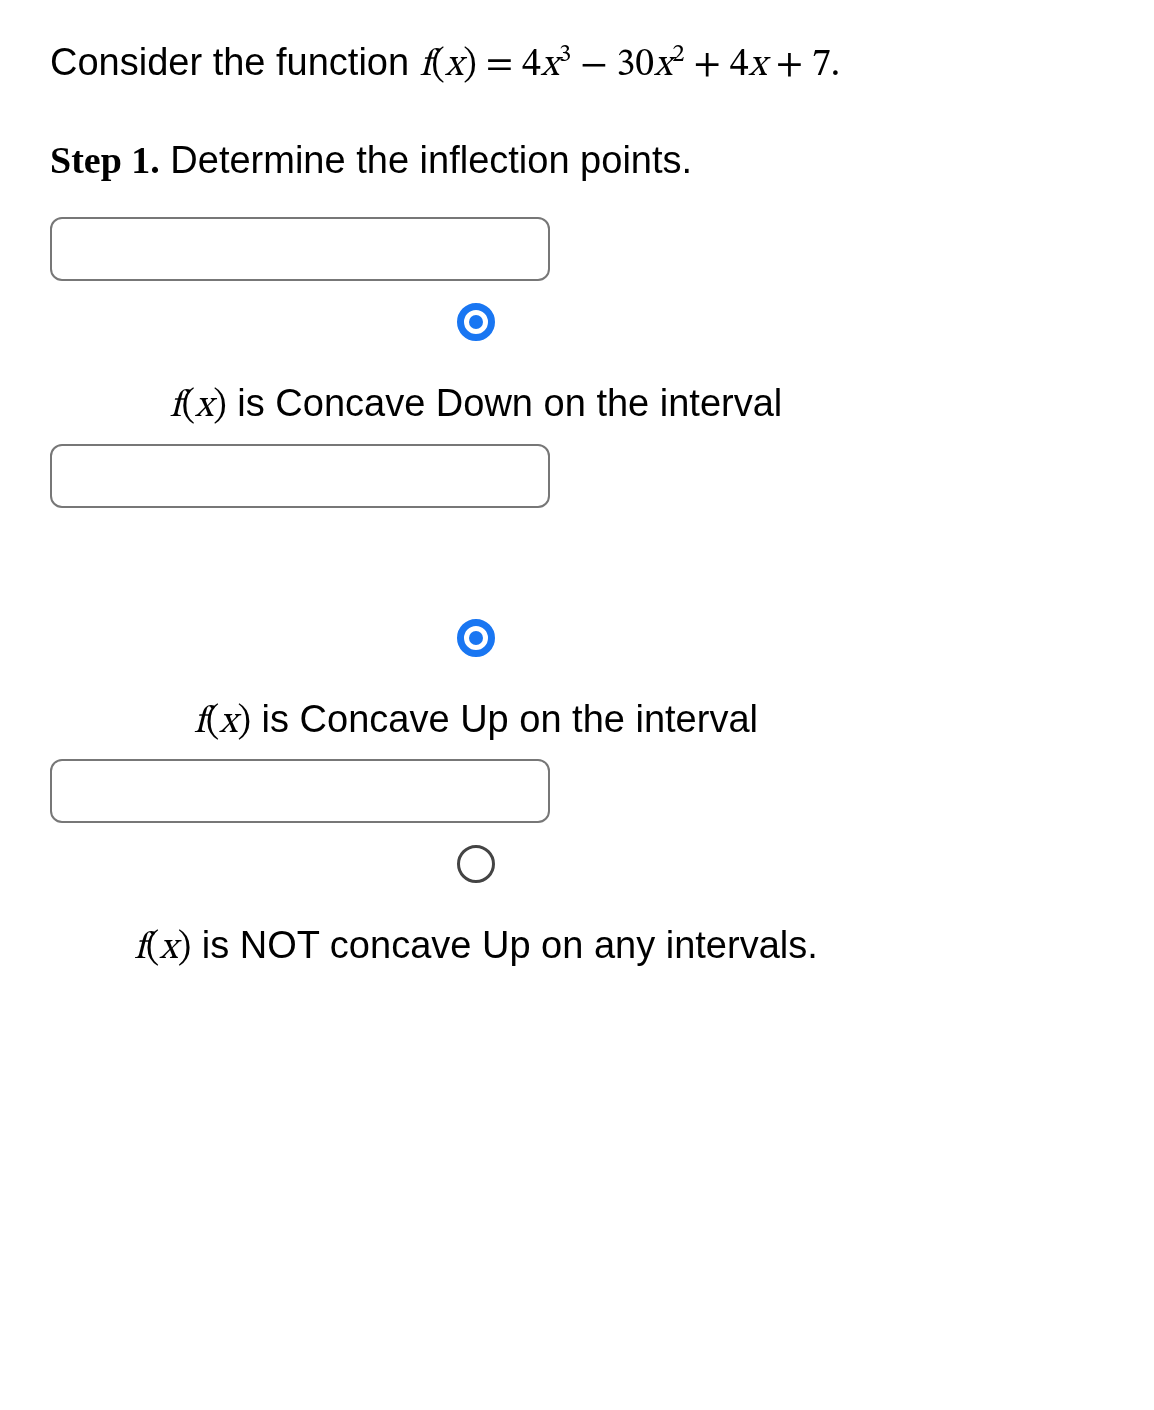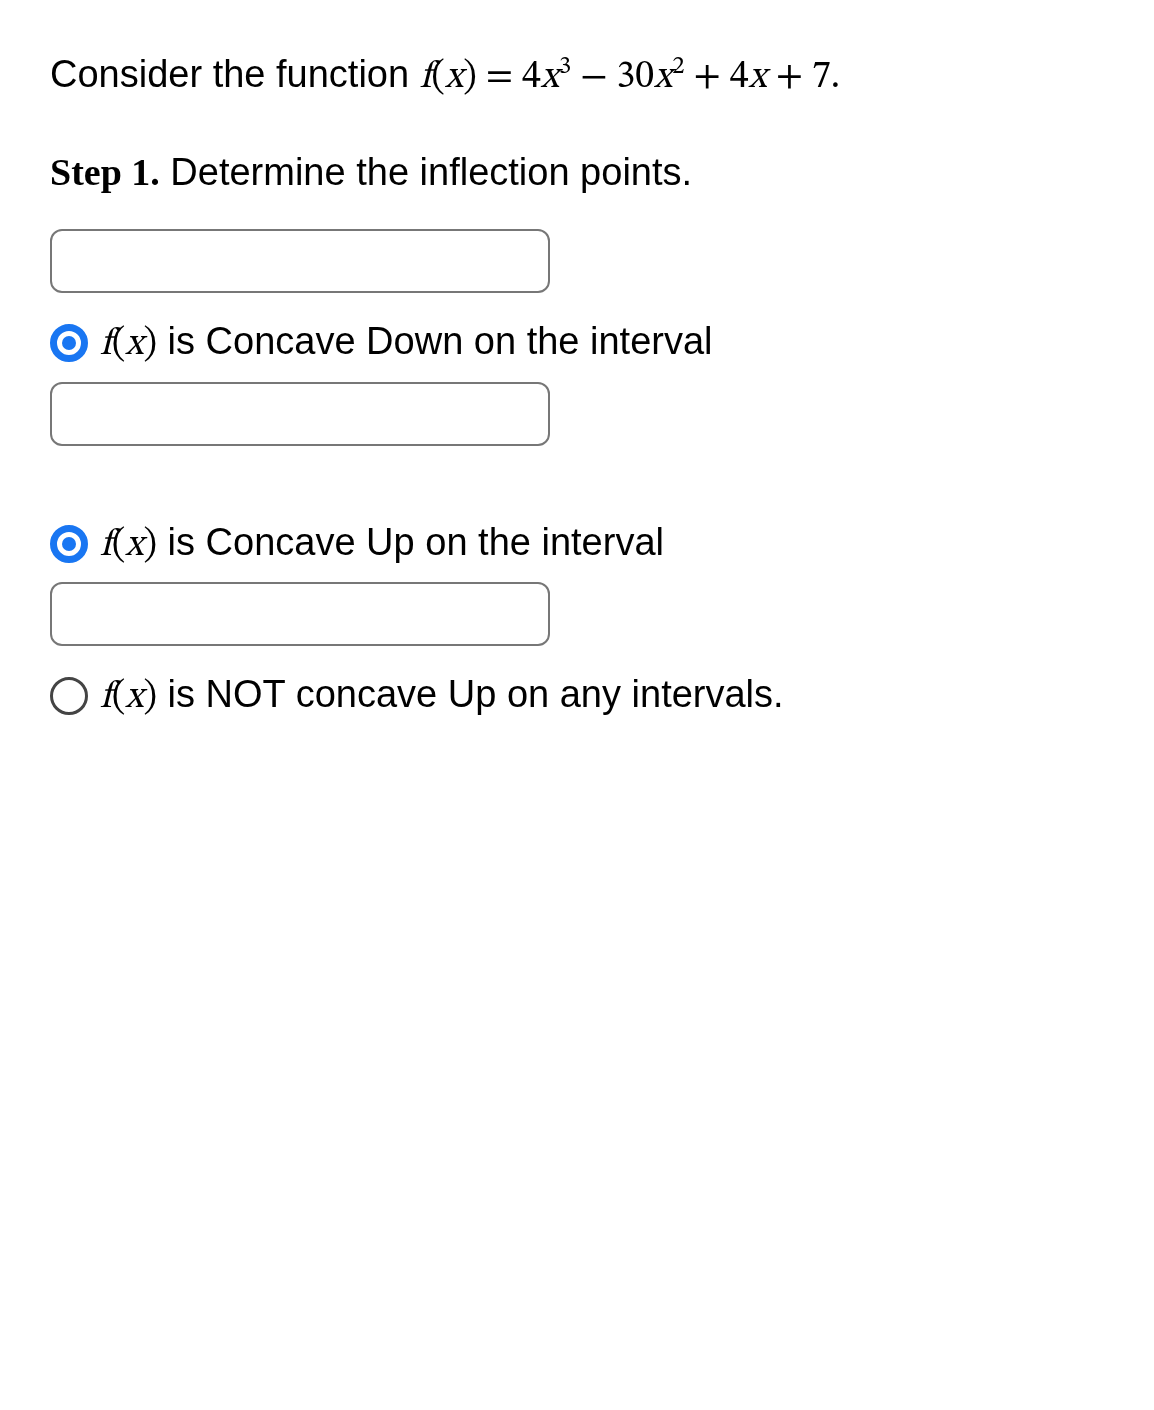--- a/index.html
+++ b/index.html
@@ -5,21 +5,21 @@
   html, body {
     margin: 0;
     padding: 0;
     background: #fff;
     font-family: "Lucida Grande", "Segoe UI", Arial, sans-serif;
     color: #000;
   }
   .page {
     width: 952px;
     box-sizing: border-box;
-    padding: 48px 50px 60px 50px;
+    padding: 36px 50px 60px 50px;
     font-size: 38px;
     line-height: 1.4;
   }
   .math {
     font-family: "Cambria Math", "STIX Two Math", "Times New Roman", serif;
     font-style: italic;
   }
   .math .upr { font-style: normal; }
   .math sup {
     font-size: 0.65em;
@@ -38,21 +38,22 @@
     border-radius: 12px;
     font-size: 32px;
     padding: 0 14px;
     box-sizing: border-box;
     background: #fff;
   }
   .opt-row {
     display: flex;
     align-items: center;
     margin: 22px 0 10px 0;
-    gap: 12px;
+    gap: 36px;
+    flex-direction: column;
   }
   .opt-row + .text-input { margin-left: 0; }
   .radio {
     width: 38px;
     height: 38px;
     border-radius: 50%;
     box-sizing: border-box;
     flex-shrink: 0;
     position: relative;
   }
@@ -69,21 +70,21 @@
     position: absolute;
     top: 50%;
     left: 50%;
     width: 14px;
     height: 14px;
     background: #1976f2;
     border-radius: 50%;
     transform: translate(-50%, -50%);
   }
   .opt-label { flex: 1; }
-  .group-gap { margin-top: 70px; }
+  .group-gap { margin-top: 111px; }
 </style>
 </head>
 <body>
 
 <div class="page">
 
   <div class="prompt">
     <span>Consider the function </span>
     <span class="math">
       f<span class="upr">(</span>x<span class="upr">)</span> <span class="upr">=</span> <span class="upr">4</span>x<sup>3</sup> <span class="upr">−</span> <span class="upr">30</span>x<sup>2</sup> <span class="upr">+</span> <span class="upr">4</span>x <span class="upr">+</span> <span class="upr">7.</span>

